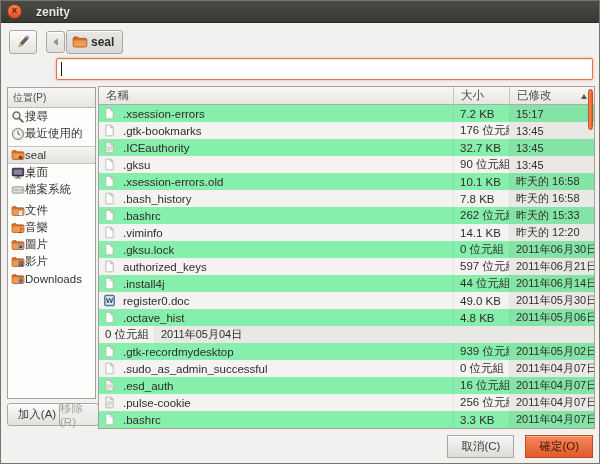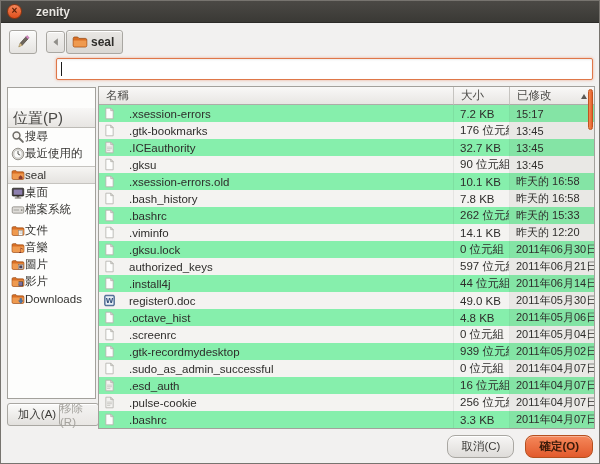--- a/index.html
+++ b/index.html
@@ -56,22 +56,22 @@
     font-size:12px; padding:0 4px; outline:none;
   }
   .caret { position:absolute; left:60px; top:61px; width:1px; height:14px; background:#1a1a1a; }
 
   
   .sidebar {
     position:absolute; left:6px; top:86px; width:89px; height:312px;
     border:1px solid #A3A19C; background:#FDFDFC; overflow:hidden;
   }
   .side-header {
-    height:20px; line-height:20px; padding-left:5px; font-size:15px; color:#4A4946;
-    background:linear-gradient(#F8F7F6,#E7E5E2); border-bottom:1px solid #BDBBB6;margin-top:20px;
+    height:20px; line-height:20px; padding-left:5px; font-size:10px; color:#4A4946;
+    background:linear-gradient(#F8F7F6,#E7E5E2); border-bottom:1px solid #BDBBB6;
   }
   .side-item {
     height:17px; display:flex; align-items:center; padding-left:3px;
     font-size:11.5px; color:#33322F; cursor:pointer; white-space:nowrap; overflow:hidden;
   }
   .side-item.new-section { margin-top:4px; }
   .side-item.selected {
     background:linear-gradient(#F6F5F3,#E5E3E0);
     border-top:1px solid #C6C4C0; border-bottom:1px solid #C6C4C0;
     height:18px;
@@ -102,46 +102,45 @@
   .h-name { width:355px; } .h-size { width:56px; } .h-mod { flex:1; border-right:none; }
   .sort-arrow {
     position:absolute; right:7px; top:7px; width:0; height:0;
     border-left:3.5px solid transparent; border-right:3.5px solid transparent;
     border-bottom:5px solid #5A5855;
   }
   .tbody { position:relative; }
   .trow { display:flex; height:17px; cursor:pointer; }
   .trow.stripe { background:#F4F3F1; }
   .cell { display:flex; align-items:center; font-size:11.5px; color:#2E2D2B; overflow:hidden; white-space:nowrap; }
-  .c-name { width:355px; padding-left:4px; gap:13px; border-right:1px solid rgba(0,0,0,.06); }
+  .c-name { width:355px; padding-left:4px; gap:7px; border-right:1px solid rgba(0,0,0,.06); }
   .c-size { width:56px; padding-left:6px; border-right:1px solid rgba(0,0,0,.06); }
   .c-mod  { flex:1; padding-left:6px; background:rgba(110,100,90,.08); font-size:11px; }
   .c-name .icon svg { width:13px; height:13px; }
 
   .scroll-thumb {
     position:absolute; right:1px; top:2px; width:5px; height:41px; border-radius:3px;
     background:linear-gradient(90deg,#F28B52,#E3602D); border:1px solid #C2531F;
     cursor:pointer;
   }
 
   
   .actions { position:absolute; right:6px; top:434px; display:flex; gap:11px; }
   .act-btn {
-    height:23px; padding:0 13px; border-radius:8px; font-size:11.5px;
+    height:23px; padding:0 13px; border-radius:0; font-size:11.5px;
     display:flex; align-items:center; justify-content:center; cursor:pointer;
   }
   .btn-cancel {
     border:1px solid #A9A7A2; color:#3C3B38;
     background:linear-gradient(#F7F6F5,#DEDCD9); box-shadow:inset 0 1px 0 #fff;
   }
   .btn-ok {
     border:1px solid #B5501F; color:#3A1A09; 
     background:linear-gradient(#F5885B,#E25A2C);
     box-shadow:inset 0 1px 0 rgba(255,255,255,.35);
-    font-weight:bold;
   }
 </style>
 </head>
 <body>
 
 <div class="window">
 
   <div class="titlebar">
     <div class="close-btn">
       <span class="x">×</span>
@@ -476,29 +475,20 @@
                 <path d="M3.5 1.5h6l3 3v10h-9z" fill="#FDFDFC" stroke="#B3B1AC" stroke-width="1"></path>
                 <path d="M9.5 1.5v3h3z" fill="#E6E4E0" stroke="#B3B1AC" stroke-width="1"></path>
               </svg>
             </span>
             <span>.octave_hist</span>
           </div>
           <div class="cell c-size">4.8 KB</div>
           <div class="cell c-mod">2011年05月06日</div>
         </div>
         <div class="trow stripe">
-          <div class="cell c-name">
-            <span class="icon">
-              <svg width="13" height="13" viewBox="0 0 16 16">
-                <path d="M3.5 1.5h6l3 3v10h-9z" fill="#FDFDFC" stroke="#B3B1AC" stroke-width="1"></path>
-                <path d="M9.5 1.5v3h3z" fill="#E6E4E0" stroke="#B3B1AC" stroke-width="1"></path>
-              </svg>
-            </span>
-            <span>.screenrc</span>
-          </div>
           <div class="cell c-size">0 位元組</div>
           <div class="cell c-mod">2011年05月04日</div>
         </div>
         <div class="trow">
           <div class="cell c-name">
             <span class="icon">
               <svg width="13" height="13" viewBox="0 0 16 16">
                 <path d="M3.5 1.5h6l3 3v10h-9z" fill="#FDFDFC" stroke="#B3B1AC" stroke-width="1"></path>
                 <path d="M9.5 1.5v3h3z" fill="#E6E4E0" stroke="#B3B1AC" stroke-width="1"></path>
               </svg>

